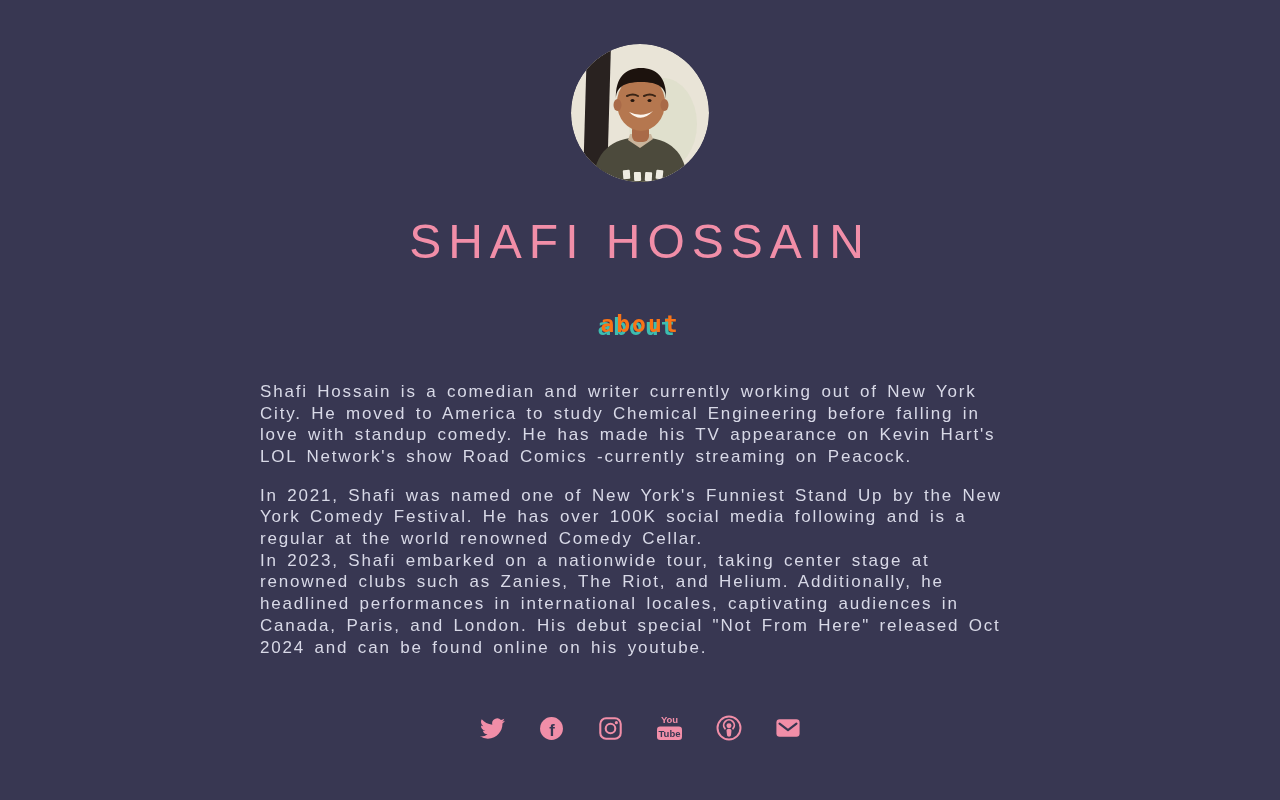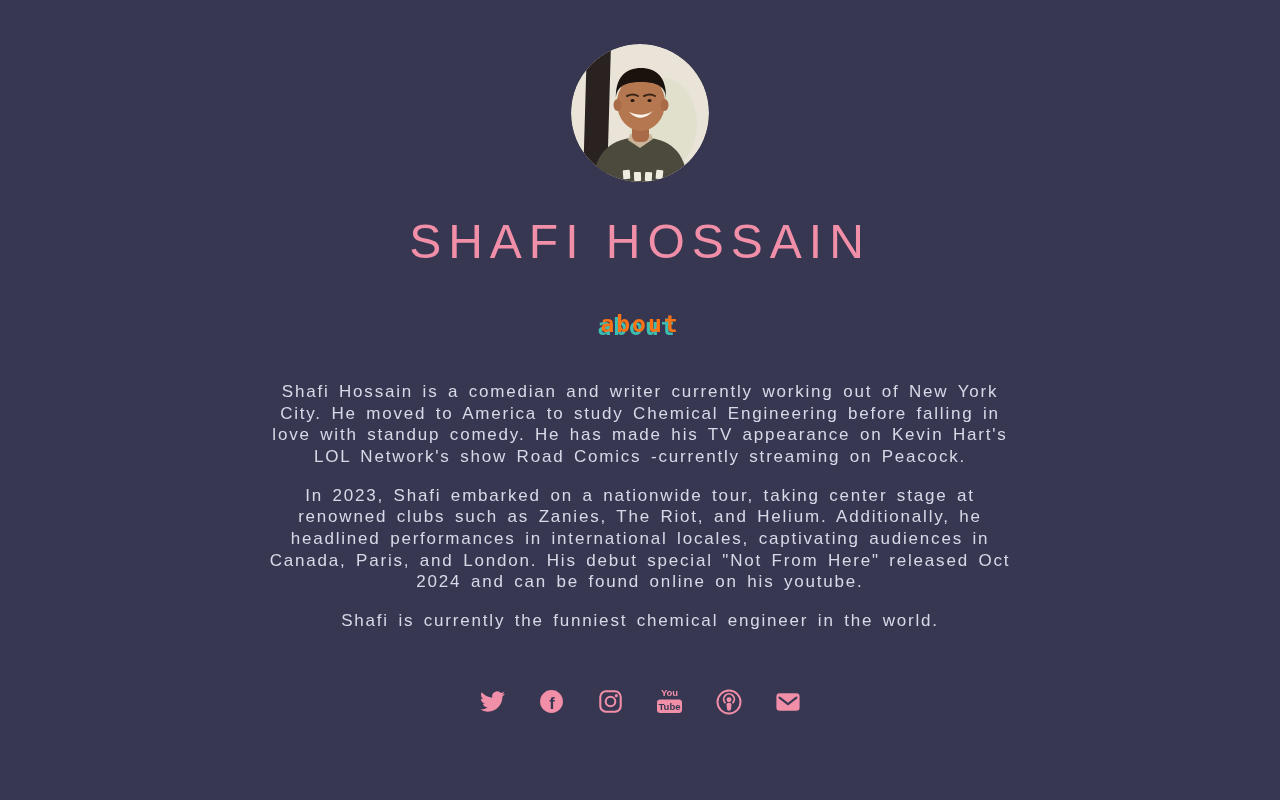--- a/index.html
+++ b/index.html
@@ -42,21 +42,20 @@
     text-decoration: none;
   }
   .content {
     margin-top: 44px;
     width: 760px;
     color: #d8d9e7;
     font-size: 17px;
     line-height: 21.7px;
     letter-spacing: 1.8px;
     word-spacing: 3px;
-    text-align: center;
   }
   .content p { margin: 0 0 17px 0; }
   .content p.tight { margin-bottom: 0; }
   .social-row {
     margin-top: 36px;
     display: flex;
     align-items: center;
     gap: 29px;
   }
   .social-btn {
@@ -114,22 +113,22 @@
   </div>
 
   <div class="site-title">SHAFI HOSSAIN</div>
 
   <div class="nav-row">
     <a class="nav-about">about</a>
   </div>
 
   <div class="content">
     <p>Shafi Hossain is a comedian and writer currently working out of New York City. He moved to America to study Chemical Engineering before falling in love with standup comedy. He has made his TV appearance on Kevin Hart's LOL Network's show Road Comics -currently streaming on Peacock.</p>
+    <p class="tight">In 2021, Shafi was named one of New York's Funniest Stand Up by the New York Comedy Festival. He has over 100K social media following and is a regular at the world renowned Comedy Cellar.</p>
     <p>In 2023, Shafi embarked on a nationwide tour, taking center stage at renowned clubs such as Zanies, The Riot, and Helium. Additionally, he headlined performances in international locales, captivating audiences in Canada, Paris, and London. His debut special "Not From Here" released Oct 2024 and can be found online on his youtube.</p>
-    <p>Shafi is currently the funniest chemical engineer in the world.</p>
   </div>
 
   <div class="social-row">
 
     <a class="social-btn" title="twitter">
       <svg width="25" height="25" viewBox="0 0 24 24">
         <path fill="#f18ea8" d="M23.953 4.57a10 10 0 01-2.825.775 4.958 4.958 0 002.163-2.723 9.99 9.99 0 01-3.127 1.195 4.92 4.92 0 00-8.384 4.482C7.69 8.095 4.067 6.13 1.64 3.162a4.822 4.822 0 00-.666 2.475c0 1.71.87 3.213 2.188 4.096a4.904 4.904 0 01-2.228-.616v.06a4.923 4.923 0 003.946 4.827 4.996 4.996 0 01-2.212.085 4.936 4.936 0 004.604 3.417 9.867 9.867 0 01-6.102 2.105c-.39 0-.779-.023-1.17-.067a13.995 13.995 0 007.557 2.209c9.053 0 13.998-7.496 13.998-13.985 0-.21 0-.42-.015-.63A9.935 9.935 0 0024 4.59z"></path>
       </svg>
     </a>
 

